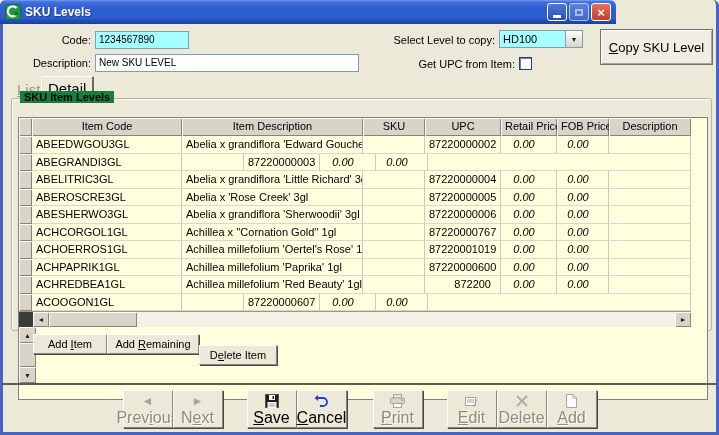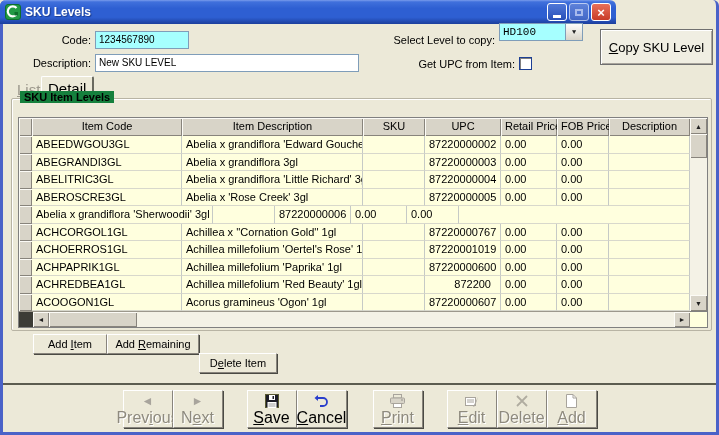--- a/index.html
+++ b/index.html
@@ -44,34 +44,34 @@
   .tab { position:absolute; font-size:15px; padding:3px 6px 2px; }
   .tab-inactive { color:#9C988C; }
   .tab-active { background:#ECE9D8; border-top:1px solid #FFF; border-left:1px solid #FFF;
                 border-right:2px solid #6A6A60; border-radius:2px 2px 0 0; }
   
   .groupbox { position:absolute; border:1px solid #B8B4A4;
               box-shadow:inset 1px 1px 0 #FFF; border-radius:2px; }
   .groupbox-title { position:absolute; top:-8px; left:8px; background:#15803d;
                     padding:0 4px; font-weight:bold; }
   
-  .grid { position:absolute; display:flex; border:1px solid #808080; background:#FFFFDE; }
+  .grid { position:absolute; display:flex; border:1px solid #808080; background:#FFFFDE;flex-direction:column; }
   .grid-left { width:672px; }
   .grow { display:flex; height:17.5px; }
   .grow.hdr { height:18px; }
   .gc { overflow:hidden; white-space:nowrap; padding:2px 4px 0; }
   .hdrc { background:#D8D4C8; text-align:center; padding-top:2px;
           box-shadow:inset 1px 1px 0 #FCFBF6, inset -1px -1px 0 #88847C; }
   .gutter { width:13px; padding:0; background:#D8D4C8;
             box-shadow:inset 1px 1px 0 #FCFBF6, inset -1px -1px 0 #88847C; }
   .c1 { width:150px; } .c2 { width:181px; } .c3 { width:62px; }
   .c4 { width:76px; } .c5 { width:56px; } .c6 { width:52px; } .c7 { flex:1; }
   .cell { background:#FFFFDE; border-right:1px solid #C6CAC6; border-bottom:1px solid #D8D8CC; }
   .num { text-align:right; padding-right:9px; }
-  .money { text-align:left; padding-right:13px; }
+  .money { text-align:center; padding-right:13px;font-style:italic; }
   
   .vscroll { width:17px; display:flex; flex-direction:column; background:#F4F2E6; }
   .sb-btn { height:16px; background:#D8D4C8; box-shadow:inset 1px 1px 0 #FCFBF6, inset -1px -1px 0 #88847C;
             display:flex; align-items:center; justify-content:center; font-size:7px; color:#202020; }
   .v-thumb { height:24px; background:#D8D4C8; box-shadow:inset 1px 1px 0 #FCFBF6, inset -1px -1px 0 #88847C; }
   .v-track { flex:1; }
   .corner { height:16px; background:#FFFFDE; border-top:1px solid #808080; }
   .hscroll { display:flex; height:16px; background:#F4F2E6; border-top:1px solid #9C988C; }
   .h-dark { width:14px; background:#3C3C36; }
   .h-btn { width:16px; height:100%; background:#D8D4C8;
@@ -122,21 +122,21 @@
 
   <div class="content">
 
     <span class="lbl" style="left:18px;top:13px;width:70px;">Code:</span>
     <span class="field cyan" style="left:92px;top:10px;width:94px;height:18px;">1234567890</span>
 
     <span class="lbl" style="left:18px;top:36px;width:70px;">Description:</span>
     <span class="field" style="left:92px;top:33px;width:264px;height:18px;">New SKU LEVEL</span>
 
     <span class="lbl" style="left:366px;top:13px;width:126px;">Select Level to copy:</span>
-    <span class="combo" style="left:496px;top:2px;width:84px;height:18px;font-family:Liberation Mono, monospace;">
+    <span class="combo" style="left:496px;top:9px;width:84px;height:18px;">
       <span class="combo-text">HD100</span>
       <span class="combo-btn">▼</span>
     </span>
 
     <span class="lbl" style="left:386px;top:37px;width:126px;">Get UPC from Item:</span>
     <span class="checkbox" style="left:516px;top:36px;"></span>
 
     <div class="push-btn" style="position:absolute;left:597px;top:8px;width:113px;height:36px;"><u>C</u>opy SKU Level</div>
 
     <span class="tab tab-inactive" style="left:8px;top:57px;"><u>L</u>ist</span>
@@ -168,21 +168,20 @@
               <div class="gc cell c3"></div>
               <div class="gc cell c4 num">87220000002</div>
               <div class="gc cell c5 money">0.00</div>
               <div class="gc cell c6 money">0.00</div>
               <div class="gc cell c7"></div>
             </div>
 
             <div class="grow">
               <div class="gc gutter"></div>
               <div class="gc cell c1">ABEGRANDI3GL</div>
-              <div class="gc cell c2">Abelia x grandiflora 3gl</div>
               <div class="gc cell c3"></div>
               <div class="gc cell c4 num">87220000003</div>
               <div class="gc cell c5 money">0.00</div>
               <div class="gc cell c6 money">0.00</div>
               <div class="gc cell c7"></div>
             </div>
 
             <div class="grow">
               <div class="gc gutter"></div>
               <div class="gc cell c1">ABELITRIC3GL</div>
@@ -200,20 +199,21 @@
               <div class="gc cell c2">Abelia x 'Rose Creek' 3gl</div>
               <div class="gc cell c3"></div>
               <div class="gc cell c4 num">87220000005</div>
               <div class="gc cell c5 money">0.00</div>
               <div class="gc cell c6 money">0.00</div>
               <div class="gc cell c7"></div>
             </div>
 
             <div class="grow">
               <div class="gc gutter"></div>
+              <div class="gc cell c1">ABESHERWO3GL</div>
               <div class="gc cell c2">Abelia x grandiflora 'Sherwoodii' 3gl</div>
               <div class="gc cell c3"></div>
               <div class="gc cell c4 num">87220000006</div>
               <div class="gc cell c5 money">0.00</div>
               <div class="gc cell c6 money">0.00</div>
               <div class="gc cell c7"></div>
             </div>
 
             <div class="grow">
               <div class="gc gutter"></div>
@@ -255,21 +255,20 @@
               <div class="gc cell c3"></div>
               <div class="gc cell c4 num">872200</div>
               <div class="gc cell c5 money">0.00</div>
               <div class="gc cell c6 money">0.00</div>
               <div class="gc cell c7"></div>
             </div>
 
             <div class="grow">
               <div class="gc gutter"></div>
               <div class="gc cell c1">ACOOGON1GL</div>
-              <div class="gc cell c2">Acorus gramineus 'Ogon' 1gl</div>
               <div class="gc cell c3"></div>
               <div class="gc cell c4 num">87220000607</div>
               <div class="gc cell c5 money">0.00</div>
               <div class="gc cell c6 money">0.00</div>
               <div class="gc cell c7"></div>
             </div>
           </div>
 
         <div class="hscroll">
           <div class="h-dark"></div>
@@ -284,21 +283,21 @@
         <div class="sb-btn">▲</div>
         <div class="v-thumb"></div>
         <div class="v-track"></div>
         <div class="sb-btn">▼</div>
         <div class="corner"></div>
       </div>
     </div>
 
     <div class="btn3d grid-btn" style="left:30px;top:313px;width:74px;">Add <u>I</u>tem</div>
     <div class="btn3d grid-btn" style="left:104px;top:313px;width:92px;">Add <u>R</u>emaining</div>
-    <div class="btn3d grid-btn" style="left:196px;top:332px;width:78px;">D<u>e</u>lete Item</div>
+    <div class="btn3d grid-btn" style="left:196px;top:324px;width:78px;">D<u>e</u>lete Item</div>
 
     <div class="divider" style="left:0;top:362px;width:713px;"></div>
 
     <div class="toolbar" style="top:369px;">
       <div class="btn3d tbtn off">
         <span class="ticon arrow-glyph">◄</span>
         <span class="tlabel">Prev<u>i</u>ous</span>
       </div>
       <div class="btn3d tbtn off">
         <span class="ticon arrow-glyph">►</span>

